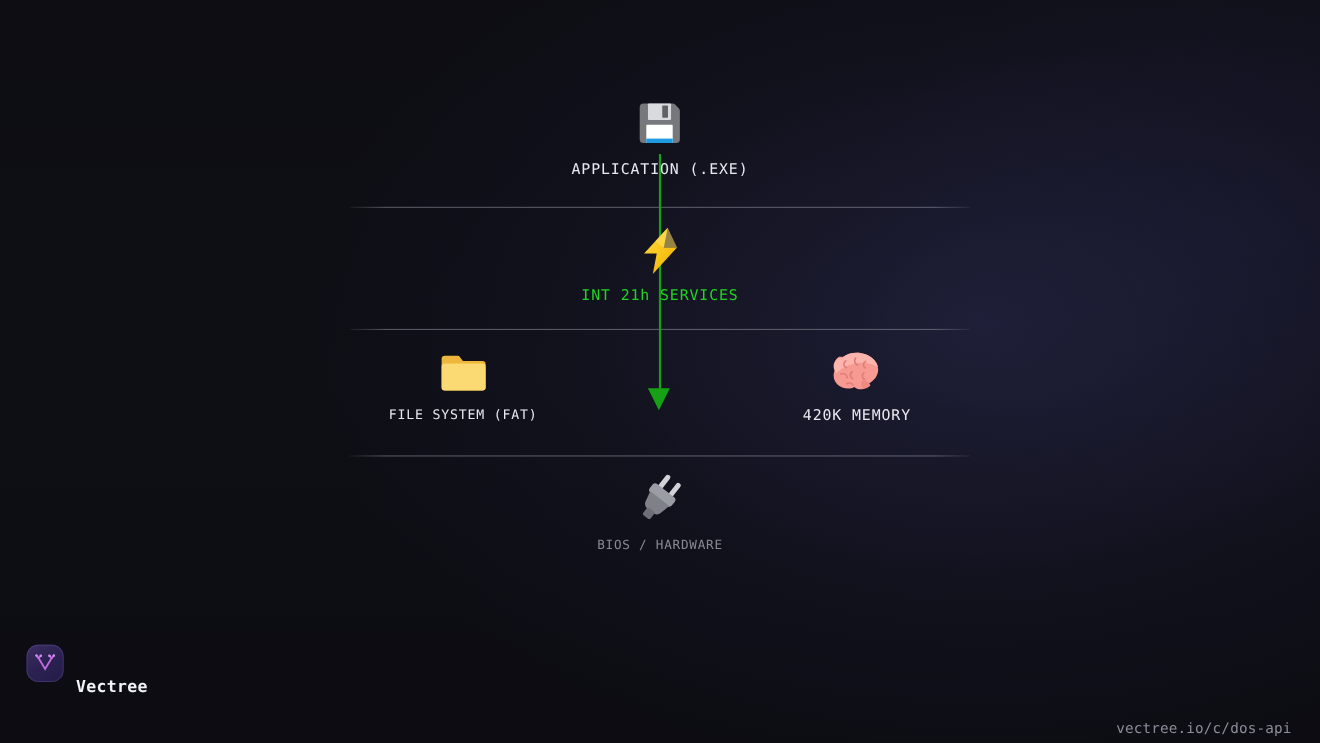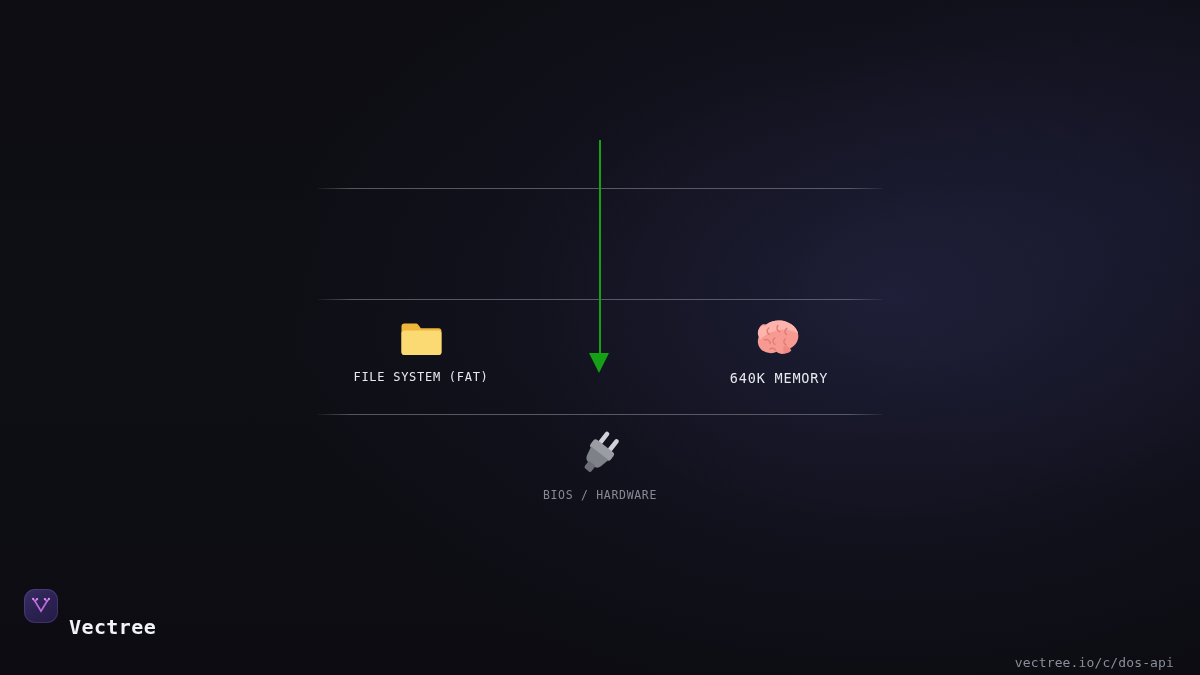--- a/index.html
+++ b/index.html
@@ -121,21 +121,21 @@
     width: 34px;
     height: 34px;
     border-radius: 11px;
     background: linear-gradient(145deg, #3a2d63 0%, #2a2150 55%, #241c46 100%);
     box-shadow: inset 0 0 0 1px rgba(150,120,220,0.22);
     display: flex;
     align-items: center;
     justify-content: center;
   }
   .brand-name {
-    font-size: 20px;
+    font-size: 15px;
     font-weight: bold;
     color: #f2f3f7;
     letter-spacing: 0.02em;
     font-family: "DejaVu Sans Mono", "Liberation Mono", monospace;
     margin-top: 42px;
   }
   .page-title {
     position: absolute;
     left: 24px;
     top: 58px;
@@ -163,21 +163,49 @@
 
   <div class="diagram">
 
     <div class="divider d1"></div>
     <div class="divider d2"></div>
     <div class="divider d3"></div>
 
     <div class="flowline"></div>
     <div class="arrowhead"></div>
 
-
+    <div class="node node-app">
+      <span class="glyph">
+        <svg class="ico" width="48" height="48" viewBox="0 0 48 48">
+          <path d="M6 9.5a3.5 3.5 0 0 1 3.5-3.5h26.2c.9 0 1.8.36 2.47 1.02l3.3 3.3A3.5 3.5 0 0 1 42.5 12.8V38.5A3.5 3.5 0 0 1 39 42H9.5A3.5 3.5 0 0 1 6 38.5z" fill="#77787c"></path>
+          <rect x="13.5" y="6" width="21" height="15" rx="0.8" fill="#d8dade"></rect>
+          <rect x="26.5" y="8" width="5.2" height="11" rx="0.6" fill="#5f6165"></rect>
+          <rect x="12" y="25.5" width="24" height="16.5" rx="0.8" fill="#ffffff"></rect>
+          <rect x="12" y="38" width="24" height="4" fill="#1e9ae0"></rect>
+        </svg>
+      </span>
+      <span class="caption">APPLICATION (.EXE)</span>
+    </div>
+
+    <div class="node node-int">
+      <span class="glyph">
+        <svg class="ico" width="44" height="46" viewBox="0 0 44 46">
+          <defs>
+            <linearGradient id="boltg" x1="0" y1="0" x2="1" y2="1">
+              <stop offset="0%" stop-color="#ffd83d"></stop>
+              <stop offset="55%" stop-color="#f9c51a"></stop>
+              <stop offset="100%" stop-color="#e8a900"></stop>
+            </linearGradient>
+          </defs>
+          <path d="M28.5 2 L7 25.5 L18.5 25.5 L15 44 L37 20 L25 20 Z" fill="url(#boltg)"></path>
+          <path d="M28.5 2 L17.5 14 L23 19 L25 20 L37 20 Z" fill="#ffe063" opacity="0.55"></path>
+        </svg>
+      </span>
+      <span class="caption">INT 21h SERVICES</span>
+    </div>
 
     <div class="node node-fs">
       <span class="glyph">
         <svg class="ico" width="48" height="42" viewBox="0 0 48 42">
           <path d="M4 8.5a3 3 0 0 1 3-3h11.2c1 0 1.95.47 2.55 1.27l2.6 3.43H41a3 3 0 0 1 3 3V34a3 3 0 0 1-3 3H7a3 3 0 0 1-3-3z" fill="#eeb73b"></path>
           <path d="M4 15.5a3 3 0 0 1 3-3h34a3 3 0 0 1 3 3V34a3 3 0 0 1-3 3H7a3 3 0 0 1-3-3z" fill="#fbd973"></path>
         </svg>
       </span>
       <span class="caption">FILE SYSTEM (FAT)</span>
     </div>
@@ -192,21 +220,21 @@
             <path d="M24 7.5c-1.8 2.6-.6 5.4 1.8 6.3"></path>
             <path d="M33 10.5c-2.6 1.6-2.6 4.6-.2 6"></path>
             <path d="M10.5 22c2.8-1.2 5.6.4 6 3.3"></path>
             <path d="M21 20c-2.4 1.5-2.5 4.8.2 6.3"></path>
             <path d="M31.5 21c-2.2 1.8-1.8 4.8.7 6"></path>
             <path d="M16 31c1.8-1.4 4.3-1 5.6 1"></path>
           </g>
           <path d="M30 28c3.5-.5 6.5 1.5 7.5 4.4-1.6 1.8-4.2 3-7.2 3-1.3-2.6-1.1-5.4-.3-7.4z" fill="#ef8a82"></path>
         </svg>
       </span>
-      <span class="caption">640K MEMORY</span>
+      <span class="caption">420K MEMORY</span>
     </div>
 
     <div class="node node-bios">
       <span class="glyph">
         <svg class="ico" width="46" height="48" viewBox="0 0 46 48">
           <g transform="rotate(38 23 24)">
             <rect x="14" y="1.5" width="4.6" height="15" rx="2.3" fill="#cfd2d6"></rect>
             <rect x="26" y="1.5" width="4.6" height="15" rx="2.3" fill="#cfd2d6"></rect>
             <rect x="9.5" y="14.5" width="25.5" height="10" rx="3" fill="#9a9da3"></rect>
             <path d="M11.5 23.5h22l-2.2 9.5a6 6 0 0 1-5.85 4.6h-5.9a6 6 0 0 1-5.85-4.6z" fill="#7e8187"></path>

